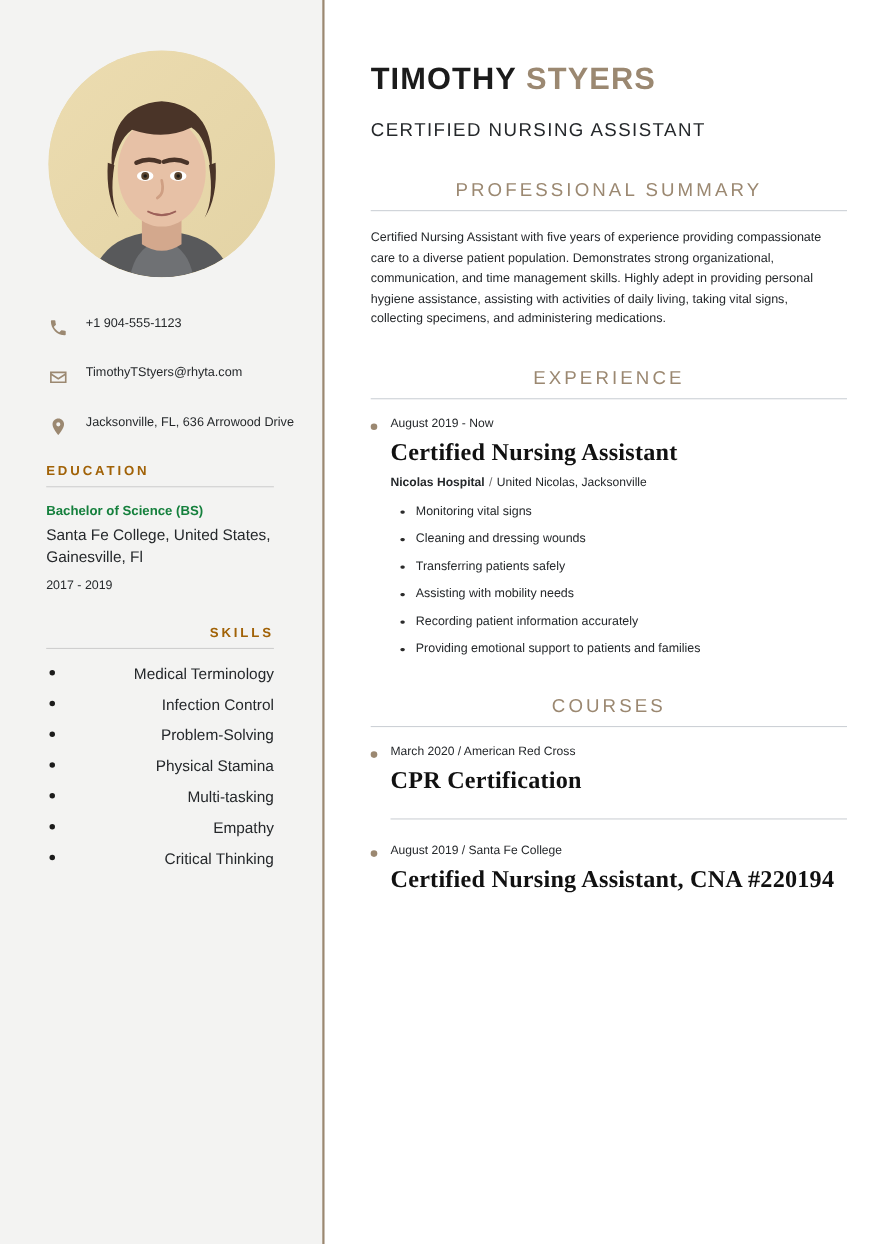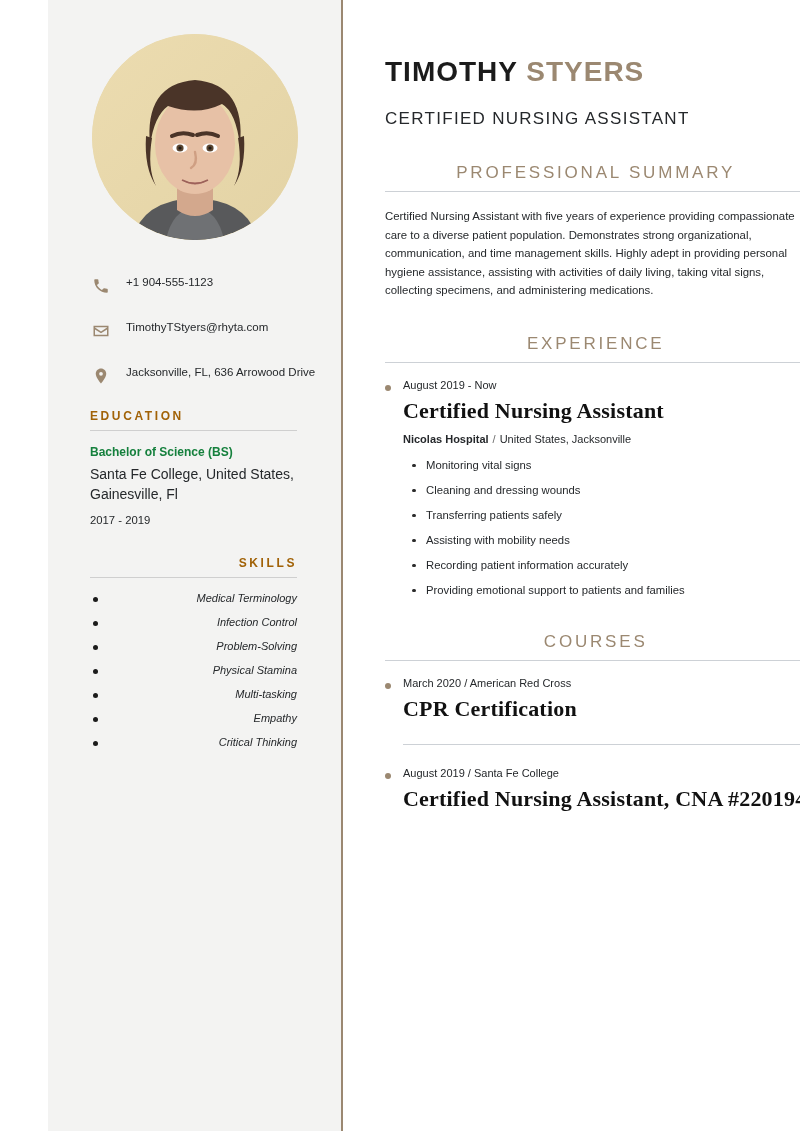--- a/index.html
+++ b/index.html
@@ -11,23 +11,22 @@
     display:flex;
     overflow:hidden;
   }
 
   
   .sidebar {
     width:295px;
     min-width:295px;
     background:#f3f3f2;
     border-right:2px solid #9b8871;
-    padding:34px 0 0 0;
+    padding:46px 0 0 0;
     position:relative;
-    margin-left:48px;
   }
   .photo-wrap {
     display:flex; justify-content:center;
     margin-bottom:34px;
   }
   .photo {
     width:206px; height:206px;
     border-radius:50%;
     overflow:hidden;
     background:#e8d9ae;
@@ -61,26 +60,25 @@
     margin-bottom:7px;
   }
   .side-rule { height:1px; background:#cfcfcf; margin-bottom:14px; }
 
   .edu-degree { font-size:12px; font-weight:bold; color:#15803d; margin-bottom:5px; }
   .edu-school { font-size:14px; line-height:1.45; color:#25282b; }
   .edu-dates  { font-size:11.3px; color:#25282b; margin-top:9px; }
 
   ul.skills { list-style:none; margin-top:2px; }
   ul.skills li {
-    font-size:11px;
+    font-size:14px;
     color:#25282b;
     padding-left:18px;
     margin-bottom:12px;
     position:relative;
-    font-style:italic;
   }
   ul.skills li:before {
     content:"";
     position:absolute; left:3px; top:5px;
     width:5px; height:5px; border-radius:50%;
     background:#1b1b1b;
   }
 
   
   .main { flex:1; padding:56px 30px 0 42px; }
@@ -288,21 +286,21 @@
     <p class="summary">Certified Nursing Assistant with five years of experience providing compassionate care to a diverse patient population. Demonstrates strong organizational, communication, and time management skills. Highly adept in providing personal hygiene assistance, assisting with activities of daily living, taking vital signs, collecting specimens, and administering medications.</p>
   </section>
 
   <section class="section">
     <div class="sec-head">EXPERIENCE</div>
     <div class="sec-rule"></div>
     <div id="experience-list">
         <div class="entry">
           <div class="entry-meta">August 2019 - Now</div>
           <div class="entry-title">Certified Nursing Assistant</div>
-          <div class="entry-org"><span class="org">Nicolas Hospital</span><span class="sep">/</span><span>United States, Jacksonville</span></div>
+          <div class="entry-org"><span class="org">Nicolas Hospital</span><span class="sep">/</span><span>United Nicolas, Jacksonville</span></div>
           <ul class="duties">
             <li>Monitoring vital signs</li>
             <li>Cleaning and dressing wounds</li>
             <li>Transferring patients safely</li>
             <li>Assisting with mobility needs</li>
             <li>Recording patient information accurately</li>
             <li>Providing emotional support to patients and families</li>
           </ul>
         </div>
       </div>

